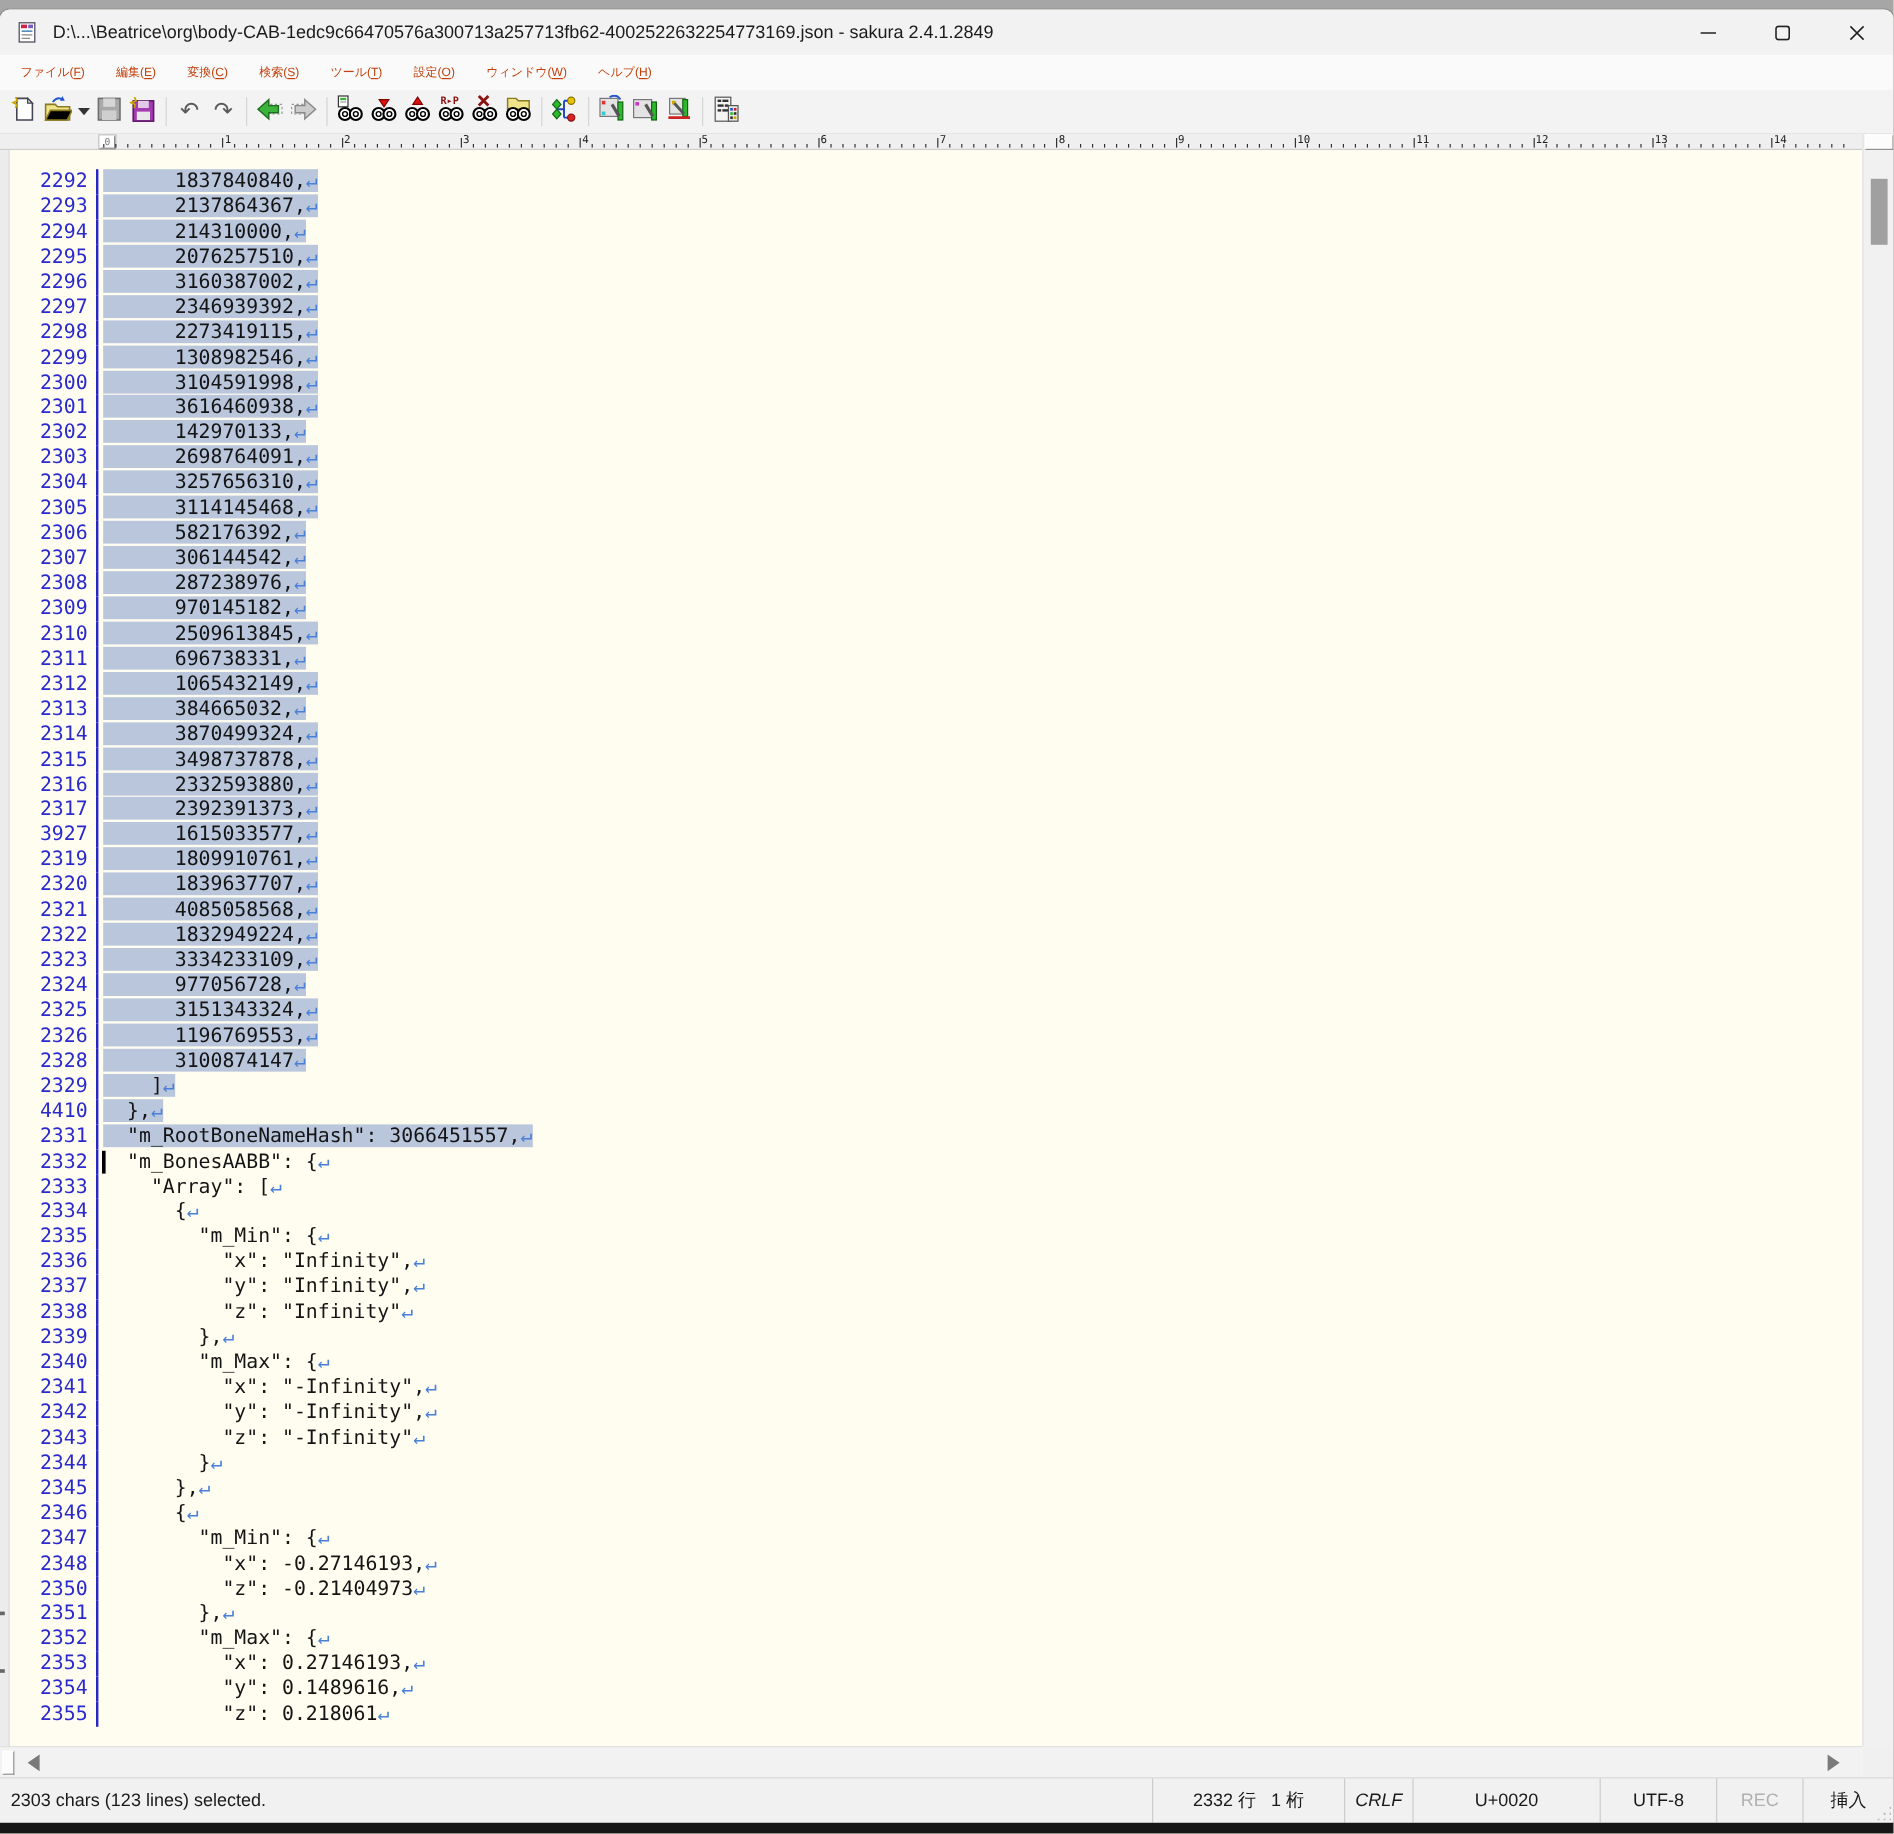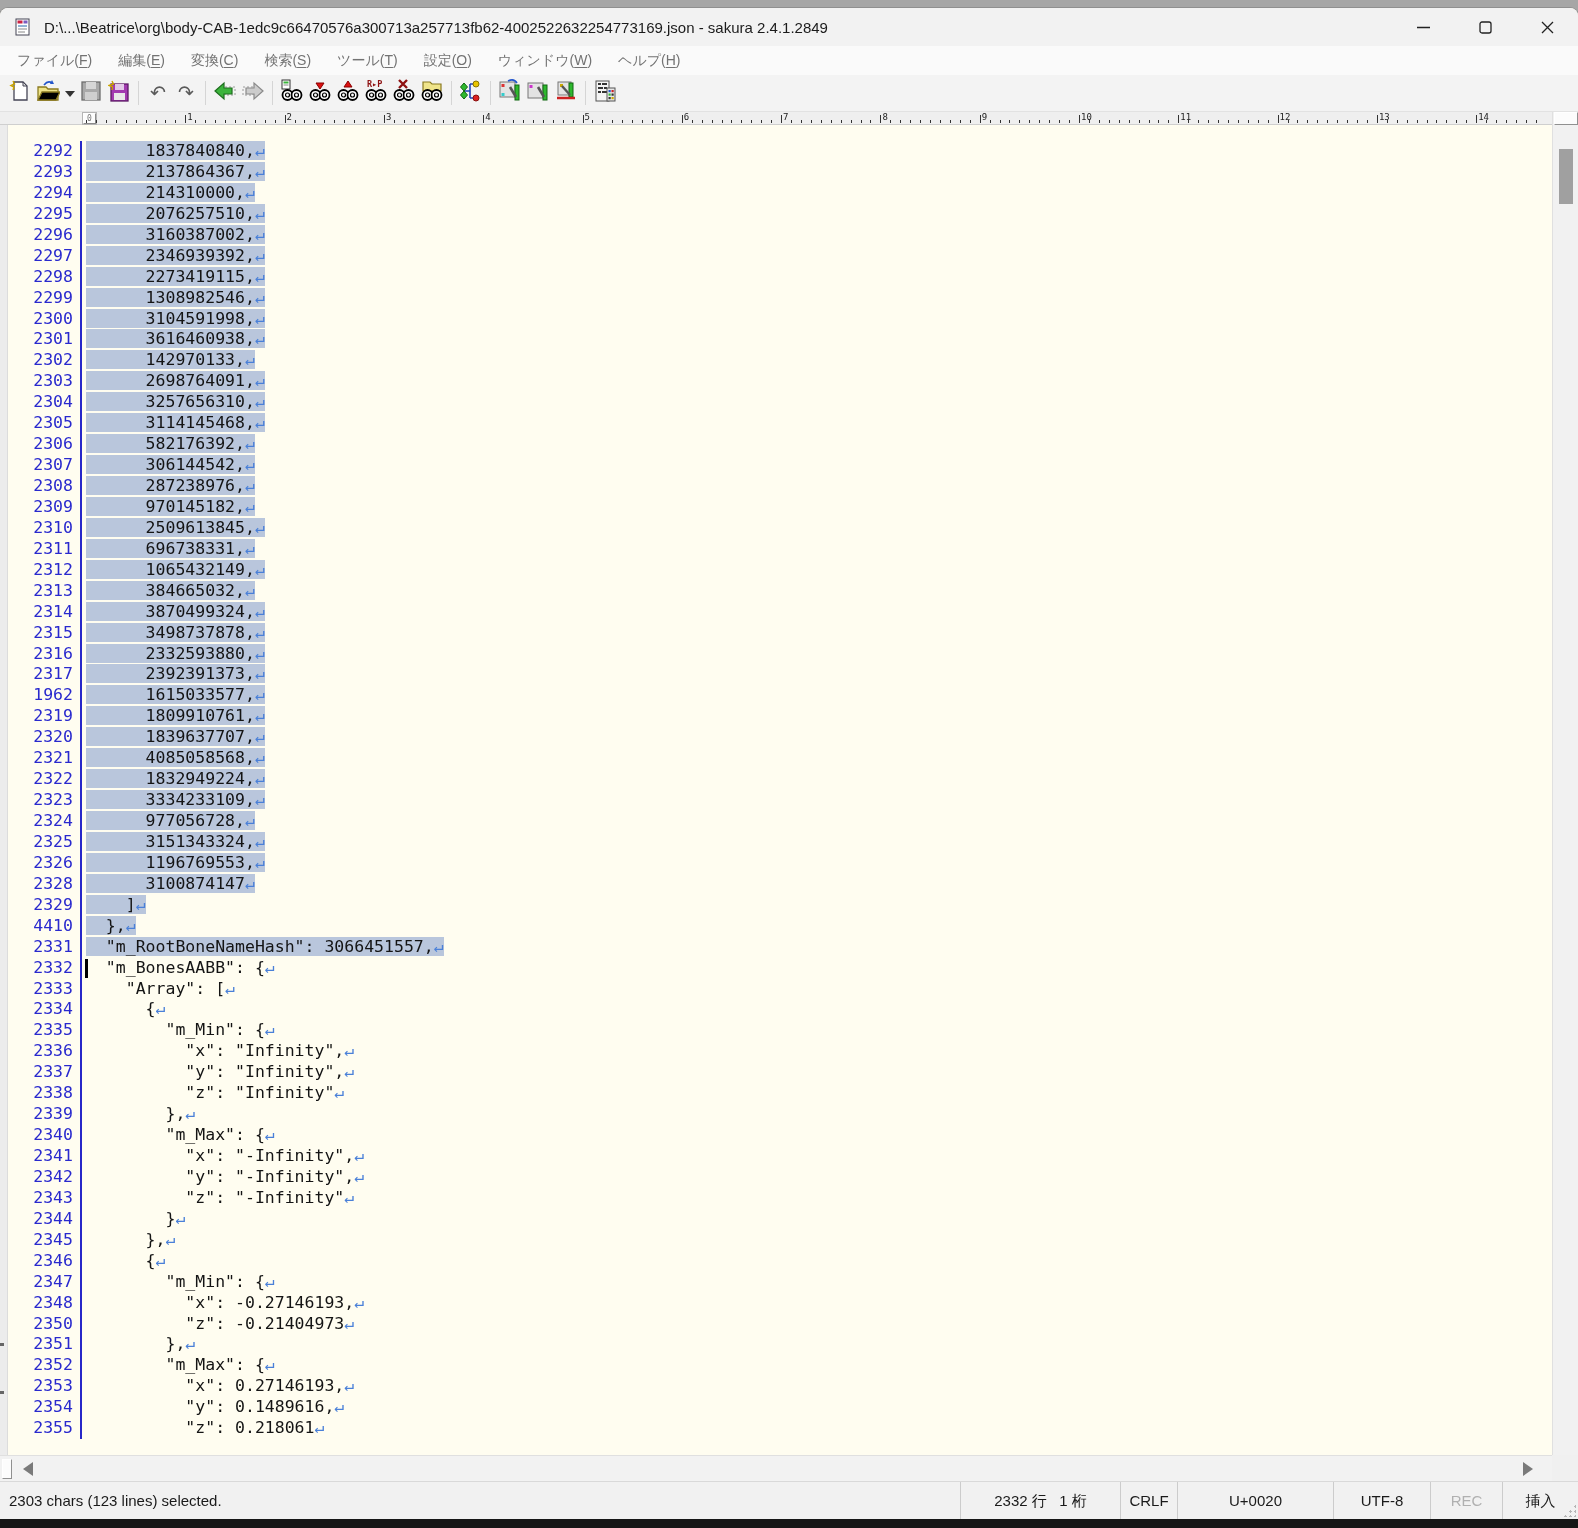--- a/index.html
+++ b/index.html
@@ -15,21 +15,21 @@
   .titlebar { position:absolute; left:0; top:0; width:100%; height:38px; background:#f2f2f2;
               display:flex; align-items:center; }
   .app-icon { width:18px; height:18px; margin:0 12px 0 14px; flex:0 0 auto; }
   .title-text { font-size:15px; color:#1b1b1b; white-space:nowrap; }
   .win-controls { position:absolute; right:0; top:0; height:38px; display:flex; }
   .win-btn { width:62px; height:38px; display:flex; align-items:center; justify-content:center; }
   .win-btn svg { display:block; }
 
   
   .menubar { position:absolute; left:0; top:38px; width:100%; height:29px; background:#fafafa;
-             display:flex; align-items:center; padding-left:4px; font-size:14px; color:#737373; }
+             display:flex; align-items:center; padding-left:4px; font-size:10px; color:#c2410c; }
   .menu-item { padding:0 13px; line-height:29px; white-space:nowrap; }
   .menu-item u { text-underline-offset:2px; }
 
   
   .toolbar { position:absolute; left:0; top:67px; width:100%; height:37px; background:#f3f3f3;
              display:flex; align-items:center; padding-left:6px; border-bottom:1px solid #e2e2e2; }
   .tb-btn { width:28px; height:28px; display:flex; align-items:center; justify-content:center; }
   .tb-btn.narrow { width:15px; }
   .tb-sep { width:1px; height:24px; background:#d5d5d5; margin:0 5px; }
   .tb-glyph { font-size:19px; color:#5a5a5a; line-height:1; }
@@ -570,21 +570,21 @@
         </div>
         <div class="row">
           <span class="ln">2316</span>
           <span class="cd"><span class="sel">      2332593880,<i class="eol">↵</i></span></span>
         </div>
         <div class="row">
           <span class="ln">2317</span>
           <span class="cd"><span class="sel">      2392391373,<i class="eol">↵</i></span></span>
         </div>
         <div class="row">
-          <span class="ln">1962</span>
+          <span class="ln">3927</span>
           <span class="cd"><span class="sel">      1615033577,<i class="eol">↵</i></span></span>
         </div>
         <div class="row">
           <span class="ln">2319</span>
           <span class="cd"><span class="sel">      1809910761,<i class="eol">↵</i></span></span>
         </div>
         <div class="row">
           <span class="ln">2320</span>
           <span class="cd"><span class="sel">      1839637707,<i class="eol">↵</i></span></span>
         </div>
@@ -735,21 +735,21 @@
       </div>
     <div class="harrow" style="left:1512px;">
         <div class="tri-r"></div>
       </div>
   </div>
   <div class="corner"></div>
 
   <div class="statusbar">
     <div class="sb-msg">2303 chars (123 lines) selected.</div>
     <div class="seg" style="width: 160px;">2332 行   1 桁</div>
-      <div class="seg" style="width: 57px;">CRLF</div>
+      <div class="seg" style="width: 57px; font-style: italic;">CRLF</div>
       <div class="seg" style="width: 156px;">U+0020</div>
       <div class="seg" style="width: 97px;">UTF-8</div>
       <div class="seg dim" style="width: 72px;">REC</div>
       <div class="seg" style="width: 76px;">挿入</div>
       <div class="grip"></div>
   </div>
 
 </div>
 <div class="bottom-strip"></div>
 

